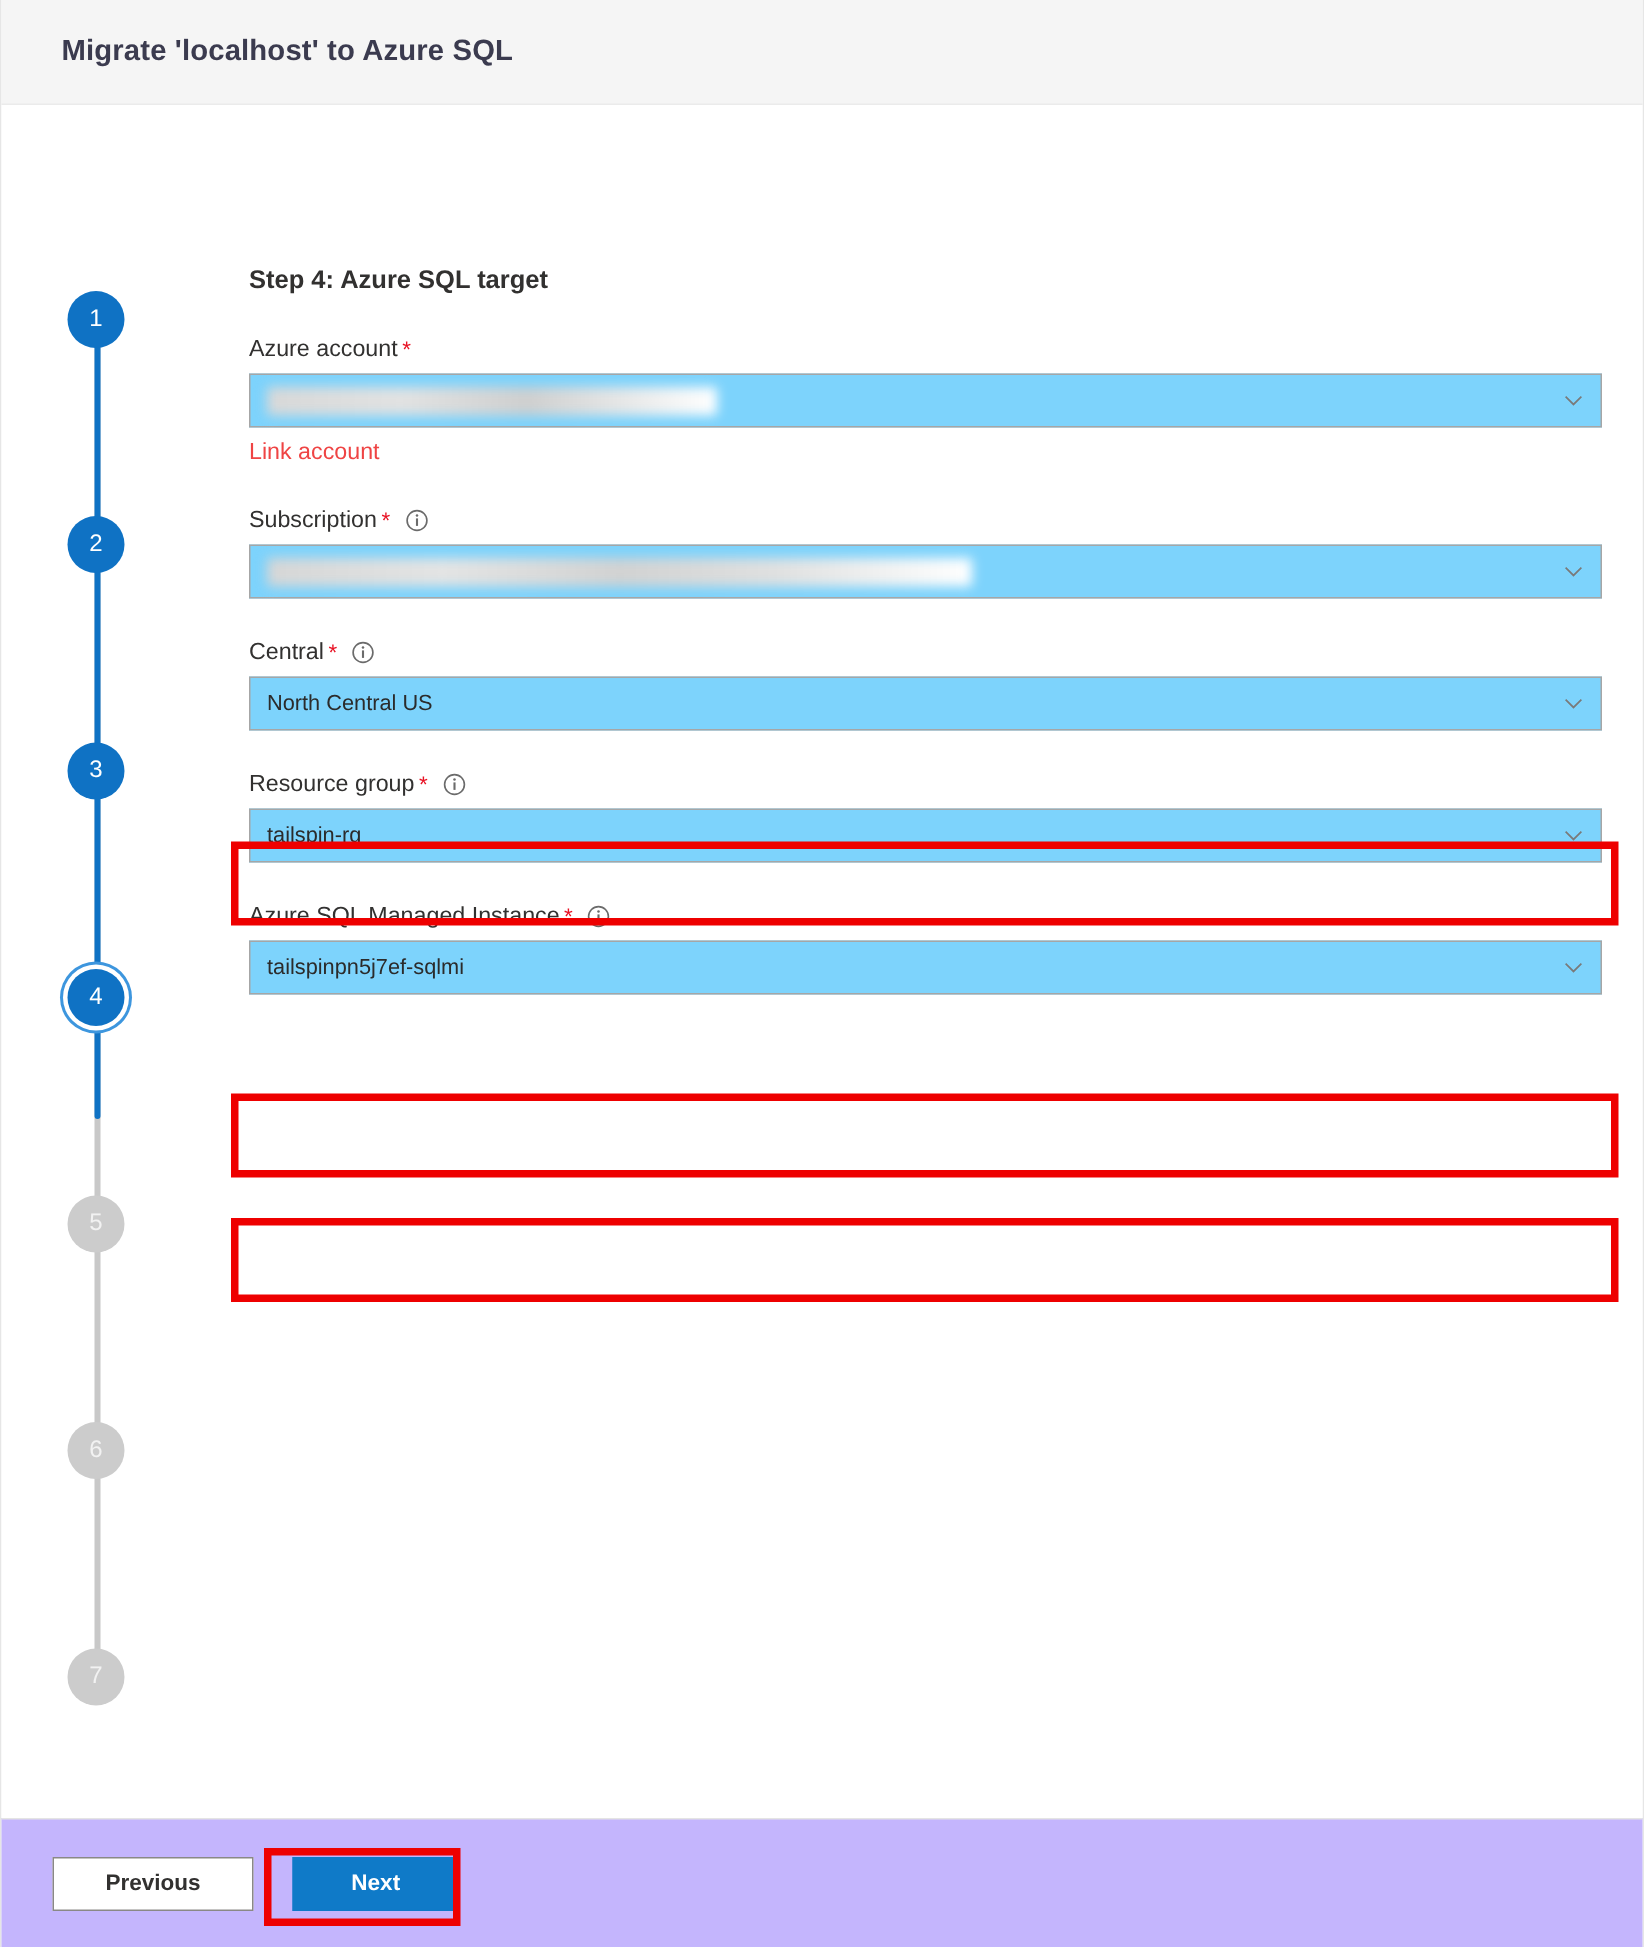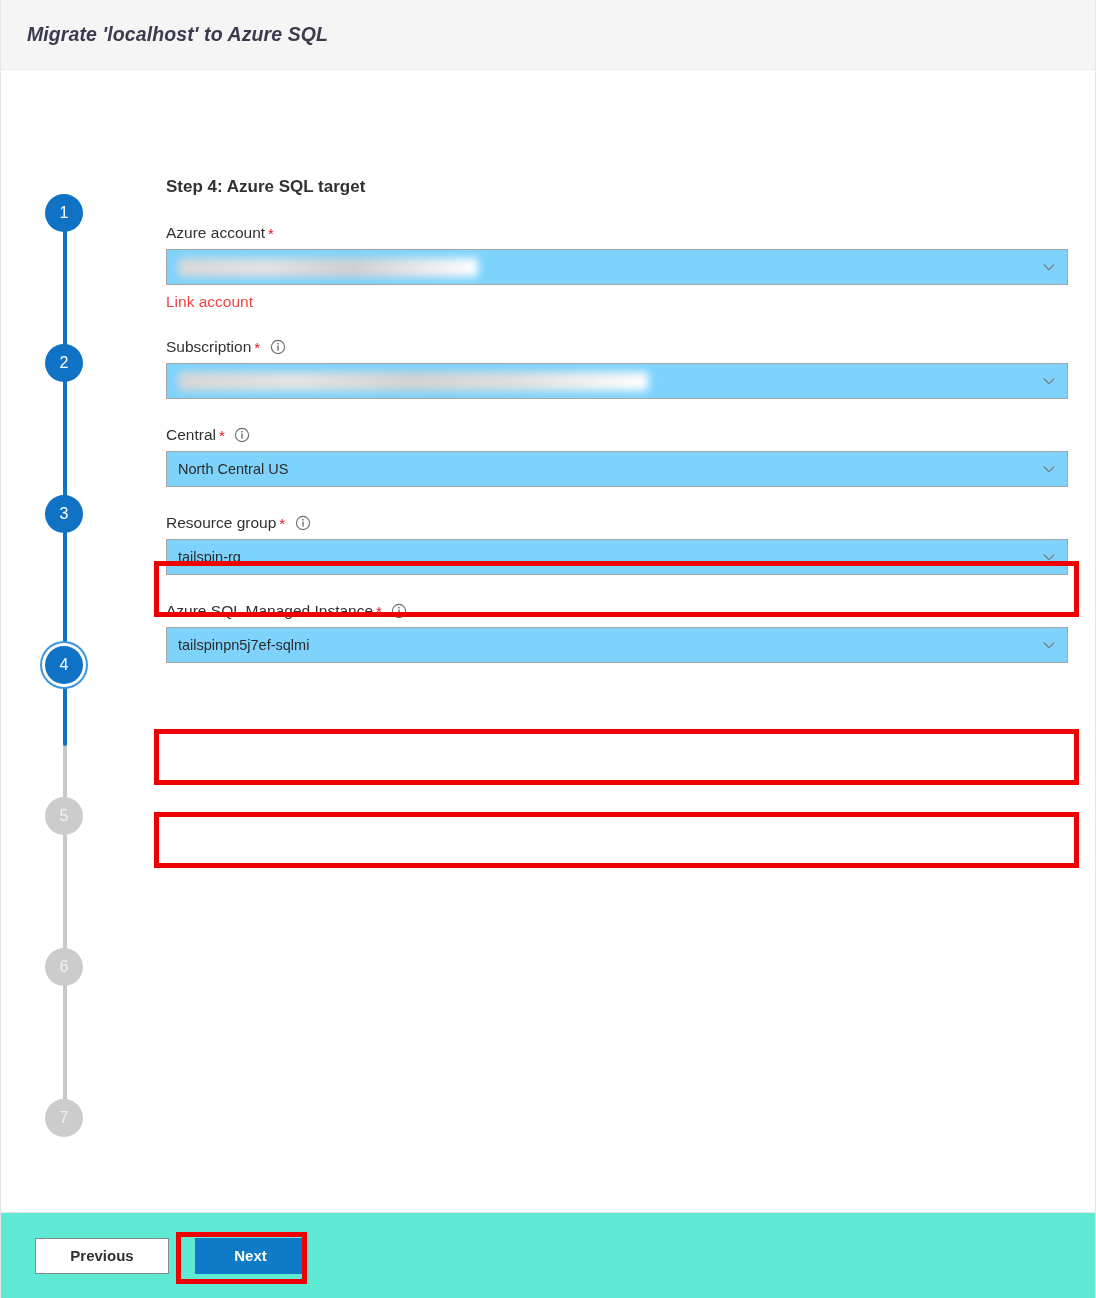--- a/index.html
+++ b/index.html
@@ -23,23 +23,22 @@
     flex-direction: column;
   }
 
   
   .titlebar {
     height: 70px;
     background: #f5f5f5;
     border-bottom: 1px solid #ebebeb;
     display: flex;
     align-items: center;
-    padding-left: 26px;
+    padding-left: 40px;
     flex: 0 0 auto;
-    font-style: italic;
   }
   .titlebar-text {
     font-size: 19.5px;
     font-weight: bold;
     color: #3b3b4f;
     letter-spacing: 0.1px;
   }
 
   
   .body-area {
@@ -186,21 +185,21 @@
   }
   #redbox-subscription { left: 153px; top: 491px;  width: 925px; height: 56px; }
   #redbox-resourcegroup{ left: 153px; top: 659px;  width: 925px; height: 56px; }
   #redbox-sqlmi        { left: 153px; top: 742px;  width: 925px; height: 56px; }
   #redbox-next         { left: 175px; top: 1232px; width: 131px; height: 52px; }
 
   
   .footer {
     flex: 0 0 auto;
     height: 86px;
-    background: #5eead4;
+    background: #c4b5fd;
     border-top: 1px solid #e4e4e4;
     display: flex;
     align-items: center;
     padding-left: 34px;
     gap: 12px;
     position: relative;
   }
   .btn {
     height: 36px;
     min-width: 134px;

